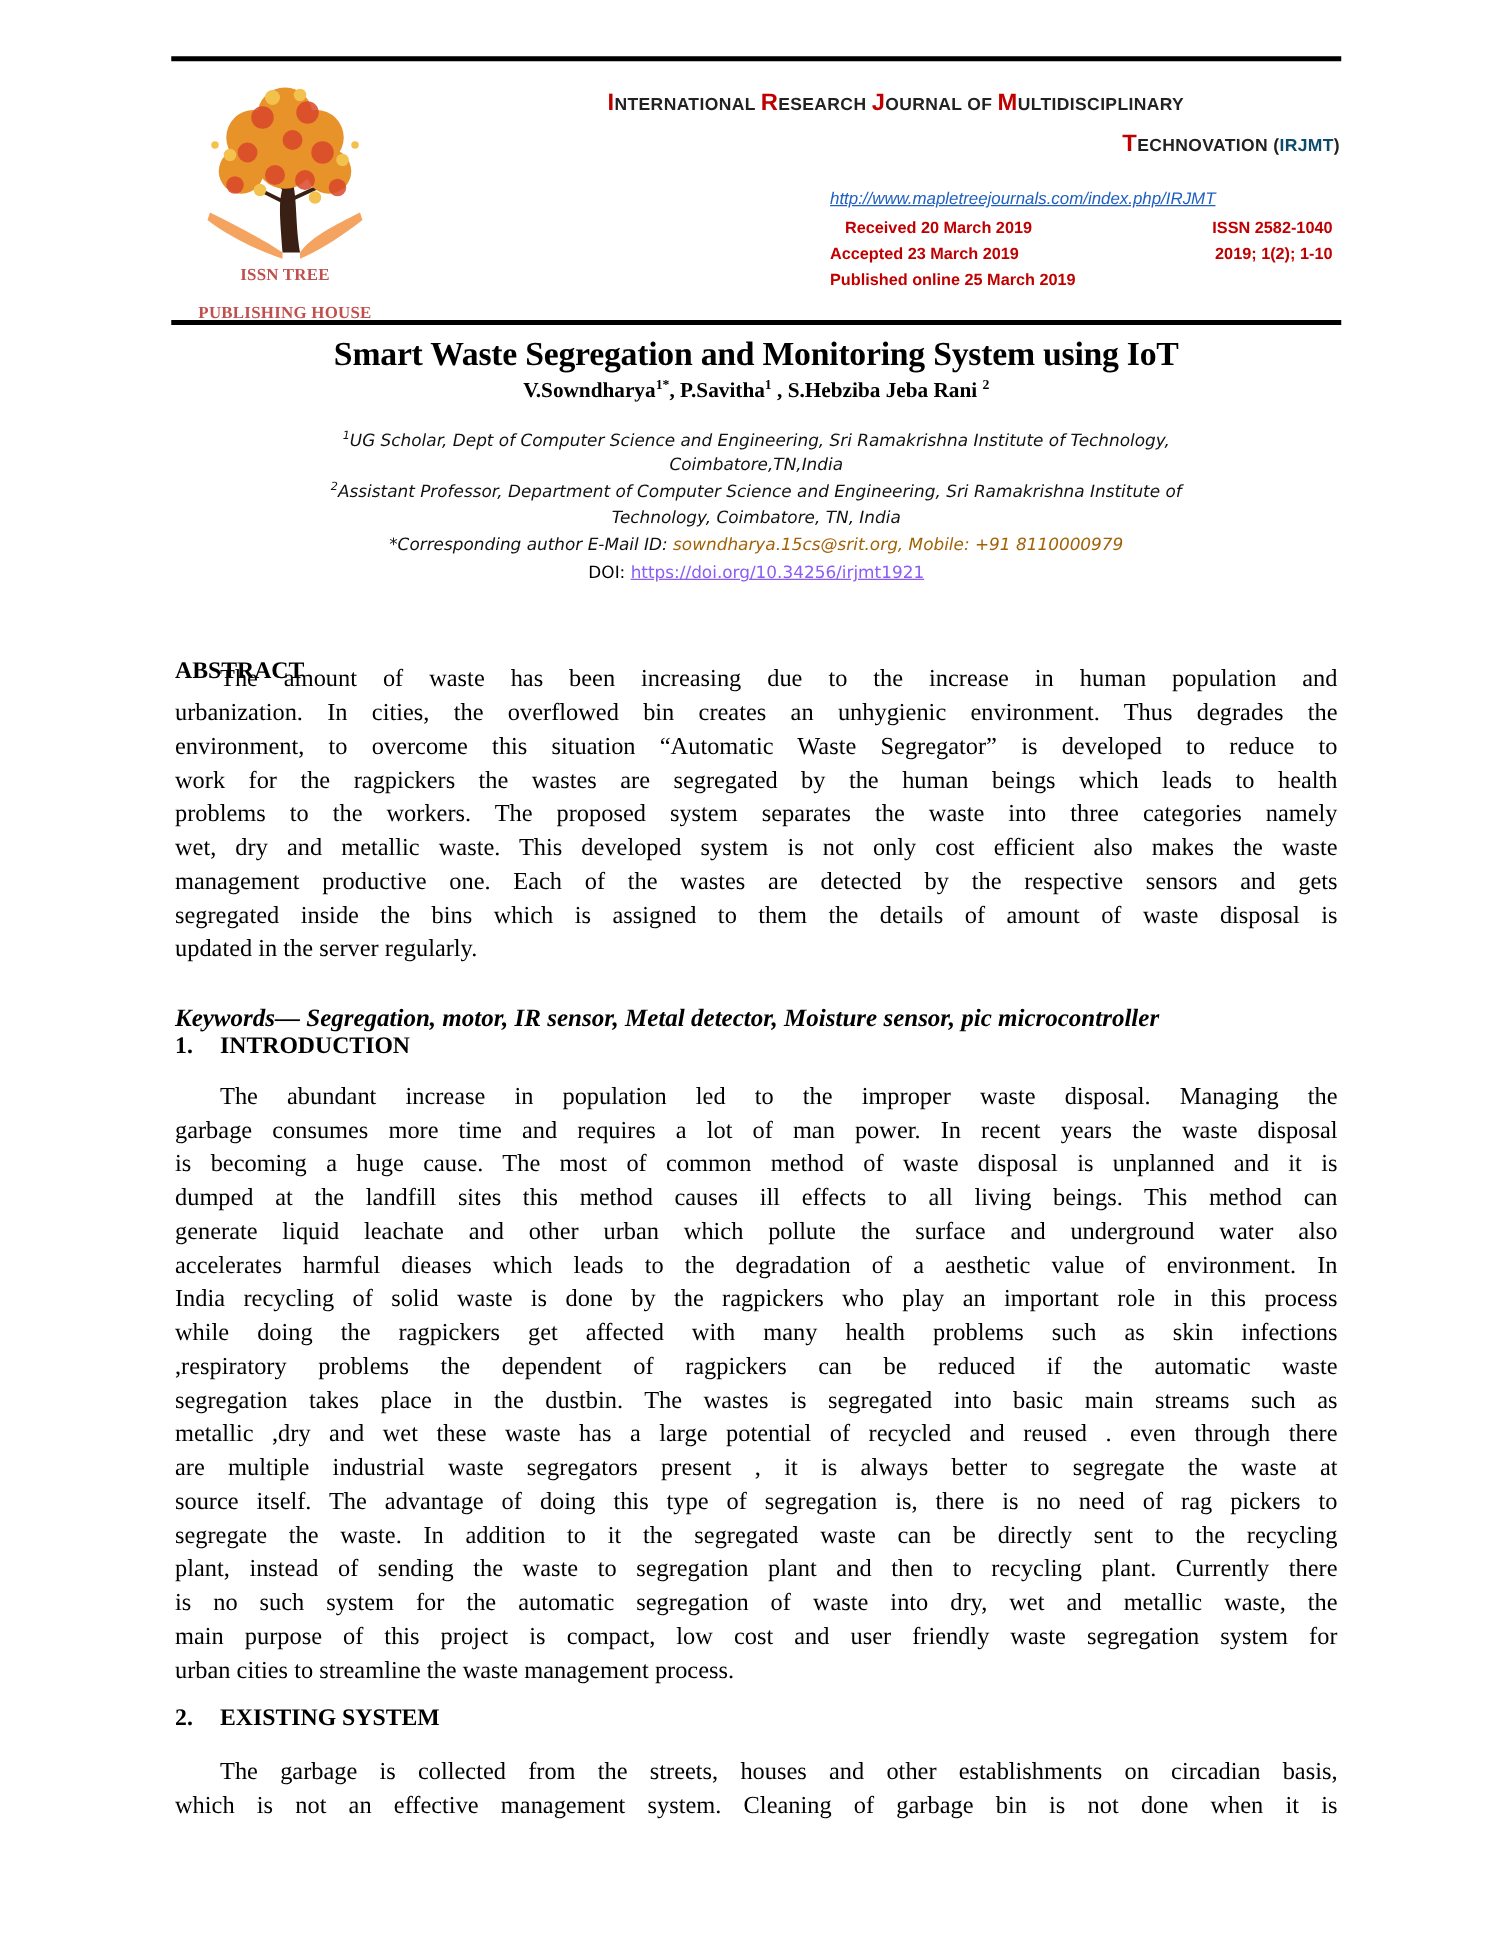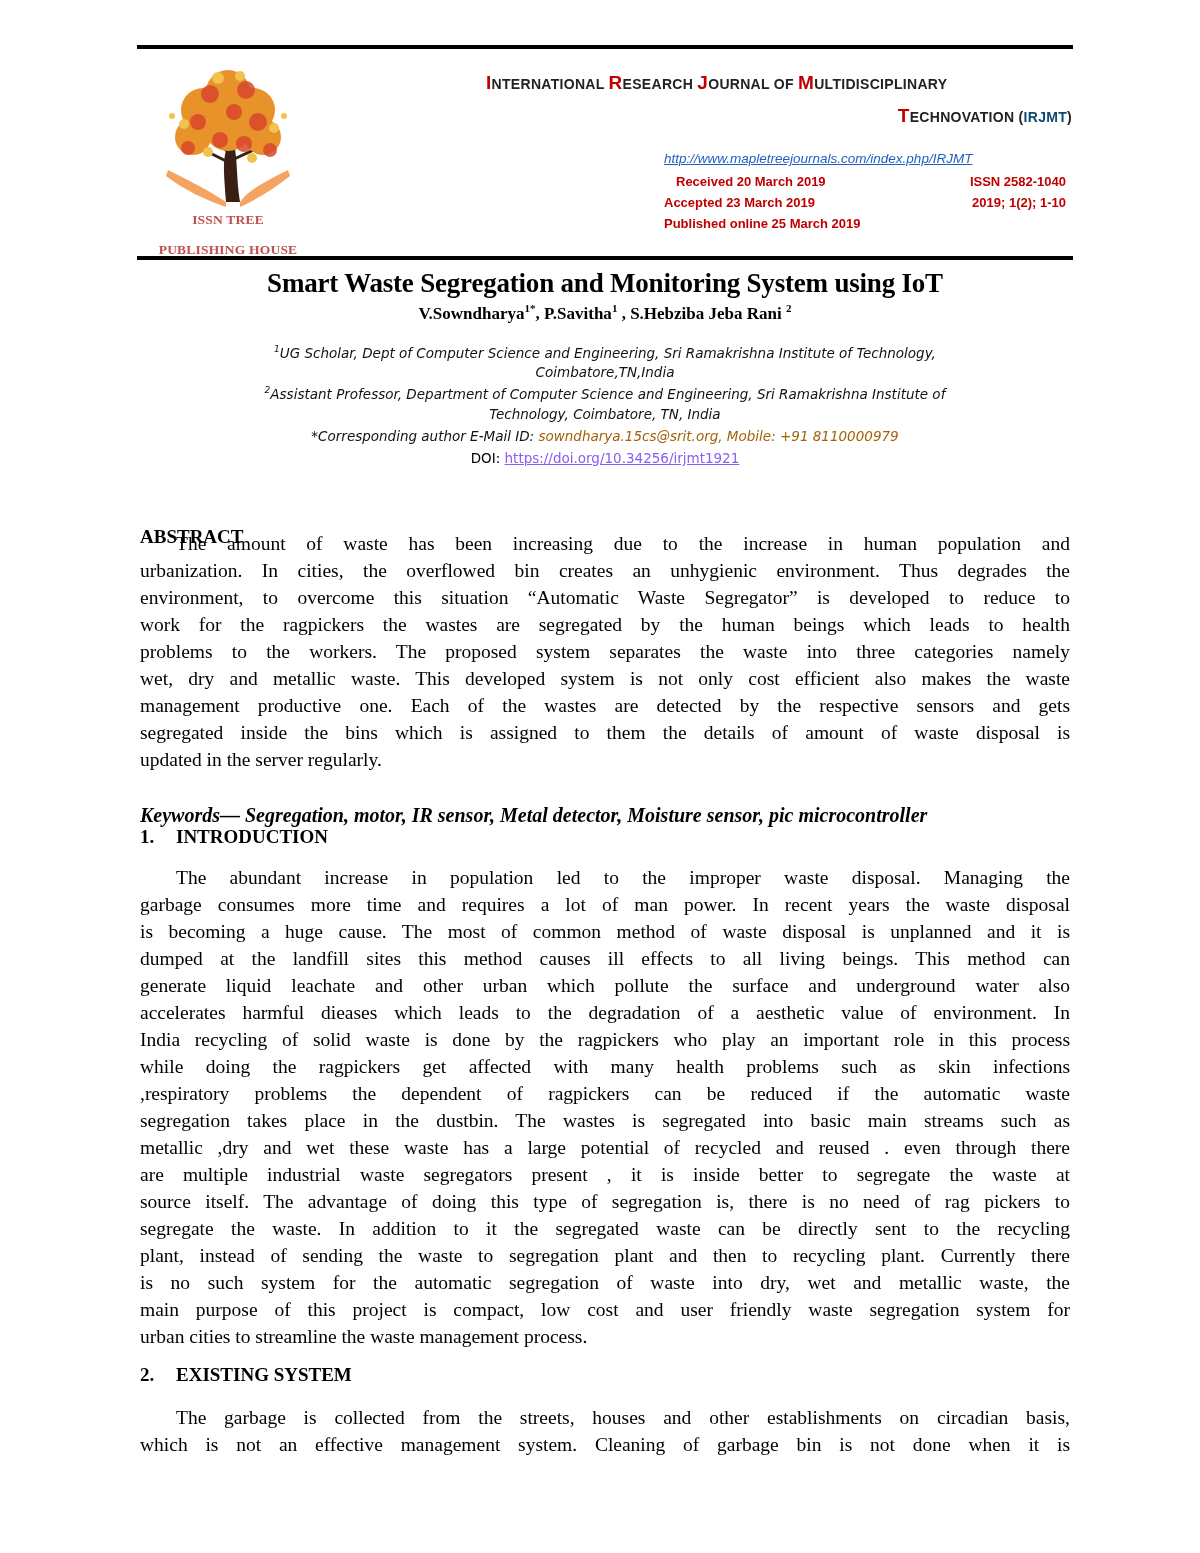--- a/index.html
+++ b/index.html
@@ -171,21 +171,21 @@
   <span class="ln">garbage consumes more time and requires a lot of man power. In recent years the waste disposal</span>
   <span class="ln">is becoming a huge cause. The most of common method of waste disposal is unplanned and it is</span>
   <span class="ln">dumped at the landfill sites this method causes ill effects to all living beings. This method can</span>
   <span class="ln">generate liquid leachate and other urban which pollute the surface and underground water also</span>
   <span class="ln">accelerates harmful dieases which leads to the degradation of a aesthetic value of environment. In</span>
   <span class="ln">India recycling of solid waste is done by the ragpickers  who play an important role in this process</span>
   <span class="ln">while doing the  ragpickers get affected with many health problems such as skin infections</span>
   <span class="ln">,respiratory problems the dependent of ragpickers can be reduced if the automatic waste</span>
   <span class="ln">segregation takes place in the dustbin. The wastes is segregated into basic main streams such as</span>
   <span class="ln">metallic ,dry and wet these waste has a large potential of recycled and reused . even through there</span>
-  <span class="ln">are multiple industrial waste segregators present , it is inside better to segregate the waste at</span>
+  <span class="ln">are multiple industrial waste segregators present , it is always better to segregate the waste at</span>
   <span class="ln">source itself. The advantage of doing this type of segregation is, there is no need of rag pickers to</span>
   <span class="ln">segregate the waste. In addition to it the segregated waste can be directly sent to the recycling</span>
   <span class="ln">plant, instead of sending the waste to segregation plant and then to recycling plant. Currently there</span>
   <span class="ln">is no such system for the automatic segregation of waste into dry, wet and metallic waste, the</span>
   <span class="ln">main purpose of this project is compact, low cost and user friendly waste segregation system for</span>
   <span class="ln last">urban cities to streamline the waste management process.</span>
 </div>
 
 <div class="h existing"><span class="num">2.</span><span>EXISTING SYSTEM</span></div>
 <div class="para exist">

